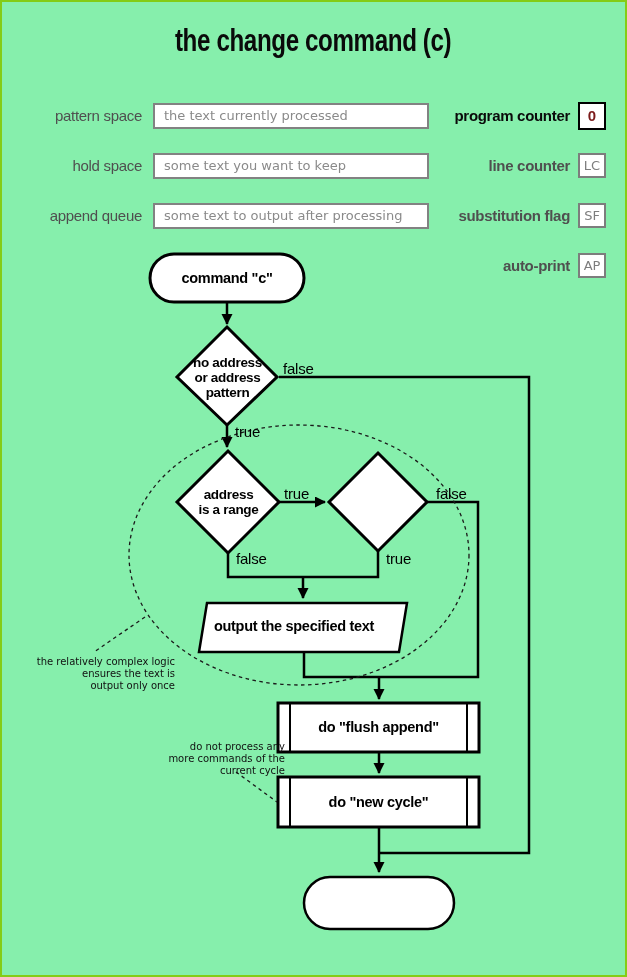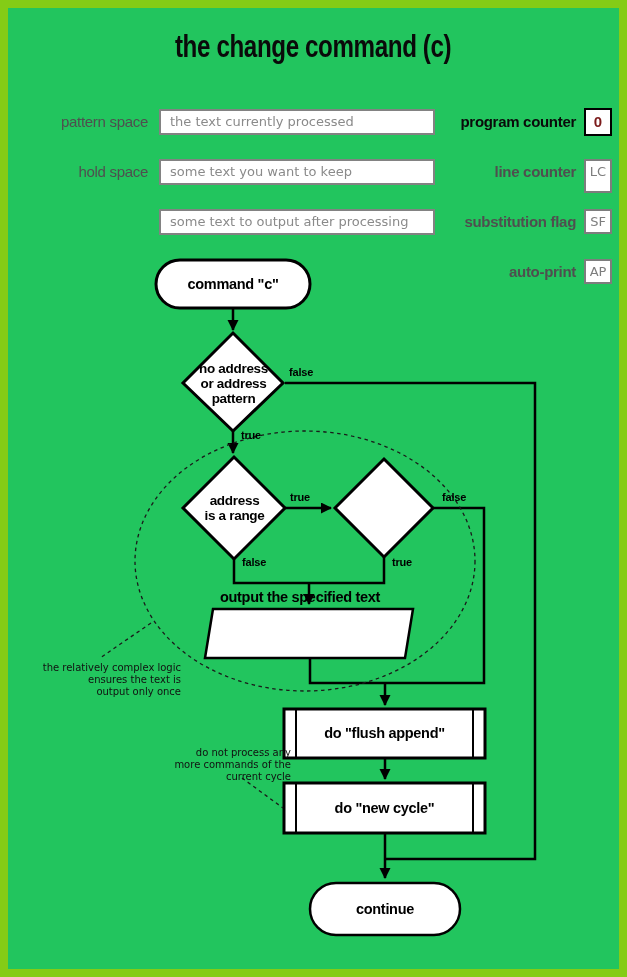--- a/index.html
+++ b/index.html
@@ -1,18 +1,18 @@
 <!DOCTYPE html>
 <html><head>
 <meta charset="utf-8">
 <style>
   html,body{margin:0;padding:0;background:#fff;}
   .page{
-    position:relative;width:627px;height:977px;background:#22c55e;
-    border:8px solid #84cc16;box-sizing:border-box;overflow:hidden;
+    position:relative;width:627px;height:977px;background:#86efac;
+    border:2px solid #84cc16;box-sizing:border-box;overflow:hidden;
     font-family:"Liberation Sans",sans-serif;
   }
   svg{position:absolute;left:0;top:0;pointer-events:none;}
 
   
   .title{position:absolute;top:21px;left:0;width:100%;text-align:center;}
   .title span{
     display:inline-block;font-size:31px;font-weight:bold;letter-spacing:-0.5px;
     transform:scaleX(0.78);transform-origin:center;white-space:nowrap;color:#0a0a0a;
   }
@@ -46,21 +46,21 @@
   }
 
   
   .node{
     position:absolute;display:flex;align-items:center;justify-content:center;
     text-align:center;font-weight:bold;letter-spacing:-0.3px;color:#000;
     font-size:14.5px;line-height:15px;
   }
   .node.multi{font-size:13.5px;}
   .elabel{
-    position:absolute;font-weight:bold;font-size:11px;letter-spacing:-0.2px;color:#000;
+    position:absolute;font-weight:normal;font-size:15px;letter-spacing:-0.2px;color:#000;
   }
   .annot{
     position:absolute;text-align:right;font-family:"DejaVu Sans",sans-serif;
     font-size:10px;line-height:12px;color:#111;
   }
 </style>
 </head>
 <body>
 
 <div class="page">
@@ -72,31 +72,32 @@
   <div class="flabel" style="top:101px">pattern space</div>
   <div class="fbox" style="top:101px">
     <span>the text currently processed</span>
   </div>
 
   <div class="flabel" style="top:151px">hold space</div>
   <div class="fbox" style="top:151px">
     <span>some text you want to keep</span>
   </div>
 
+  <div class="flabel" style="top:201px">append queue</div>
   <div class="fbox" style="top:201px">
     <span>some text to output after processing</span>
   </div>
 
   <div class="rlabel dark" style="top:100px;height:28px;line-height:28px">program counter</div>
   <div class="rbox pc" style="top:100px;height:28px;line-height:24px">
     <span>0</span>
   </div>
 
   <div class="rlabel" style="top:151px;height:25px;line-height:25px">line counter</div>
-  <div class="rbox" style="top:151px;height:34px;line-height:21px">
+  <div class="rbox" style="top:151px;height:25px;line-height:21px">
     <span>LC</span>
   </div>
 
   <div class="rlabel" style="top:201px;height:25px;line-height:25px">substitution flag</div>
   <div class="rbox" style="top:201px;height:25px;line-height:21px">
     <span>SF</span>
   </div>
 
   <div class="rlabel" style="top:251px;height:25px;line-height:25px">auto-print</div>
   <div class="rbox" style="top:251px;height:25px;line-height:21px">
@@ -158,27 +159,26 @@
   </div>
 
   <div class="node multi" style="left:176px;top:474px;width:101px;height:52px">
     <div>
       <div>address</div>
       <div>is a range</div>
     </div>
   </div>
 
 
-  <div class="node" style="left:203px;top:565px;width:178px;height:49px">output the specified text</div>
+  <div class="node" style="left:203px;top:600px;width:178px;height:49px">output the specified text</div>
 
   <div class="node" style="left:276px;top:701px;width:201px;height:49px">do "flush append"</div>
 
   <div class="node" style="left:276px;top:775px;width:201px;height:50px">do "new cycle"</div>
 
-  <div class="node" style="left:302px;top:875px;width:150px;height:52px">continue</div>
 
   <div class="elabel" style="left:281px;top:358px">false</div>
   <div class="elabel" style="left:233px;top:421px">true</div>
   <div class="elabel" style="left:282px;top:483px">true</div>
   <div class="elabel" style="left:434px;top:483px">false</div>
   <div class="elabel" style="left:234px;top:548px">false</div>
   <div class="elabel" style="left:384px;top:548px">true</div>
 
   <div class="annot" style="left:0px;top:654px;width:173px">
     <div>the relatively complex logic</div>

